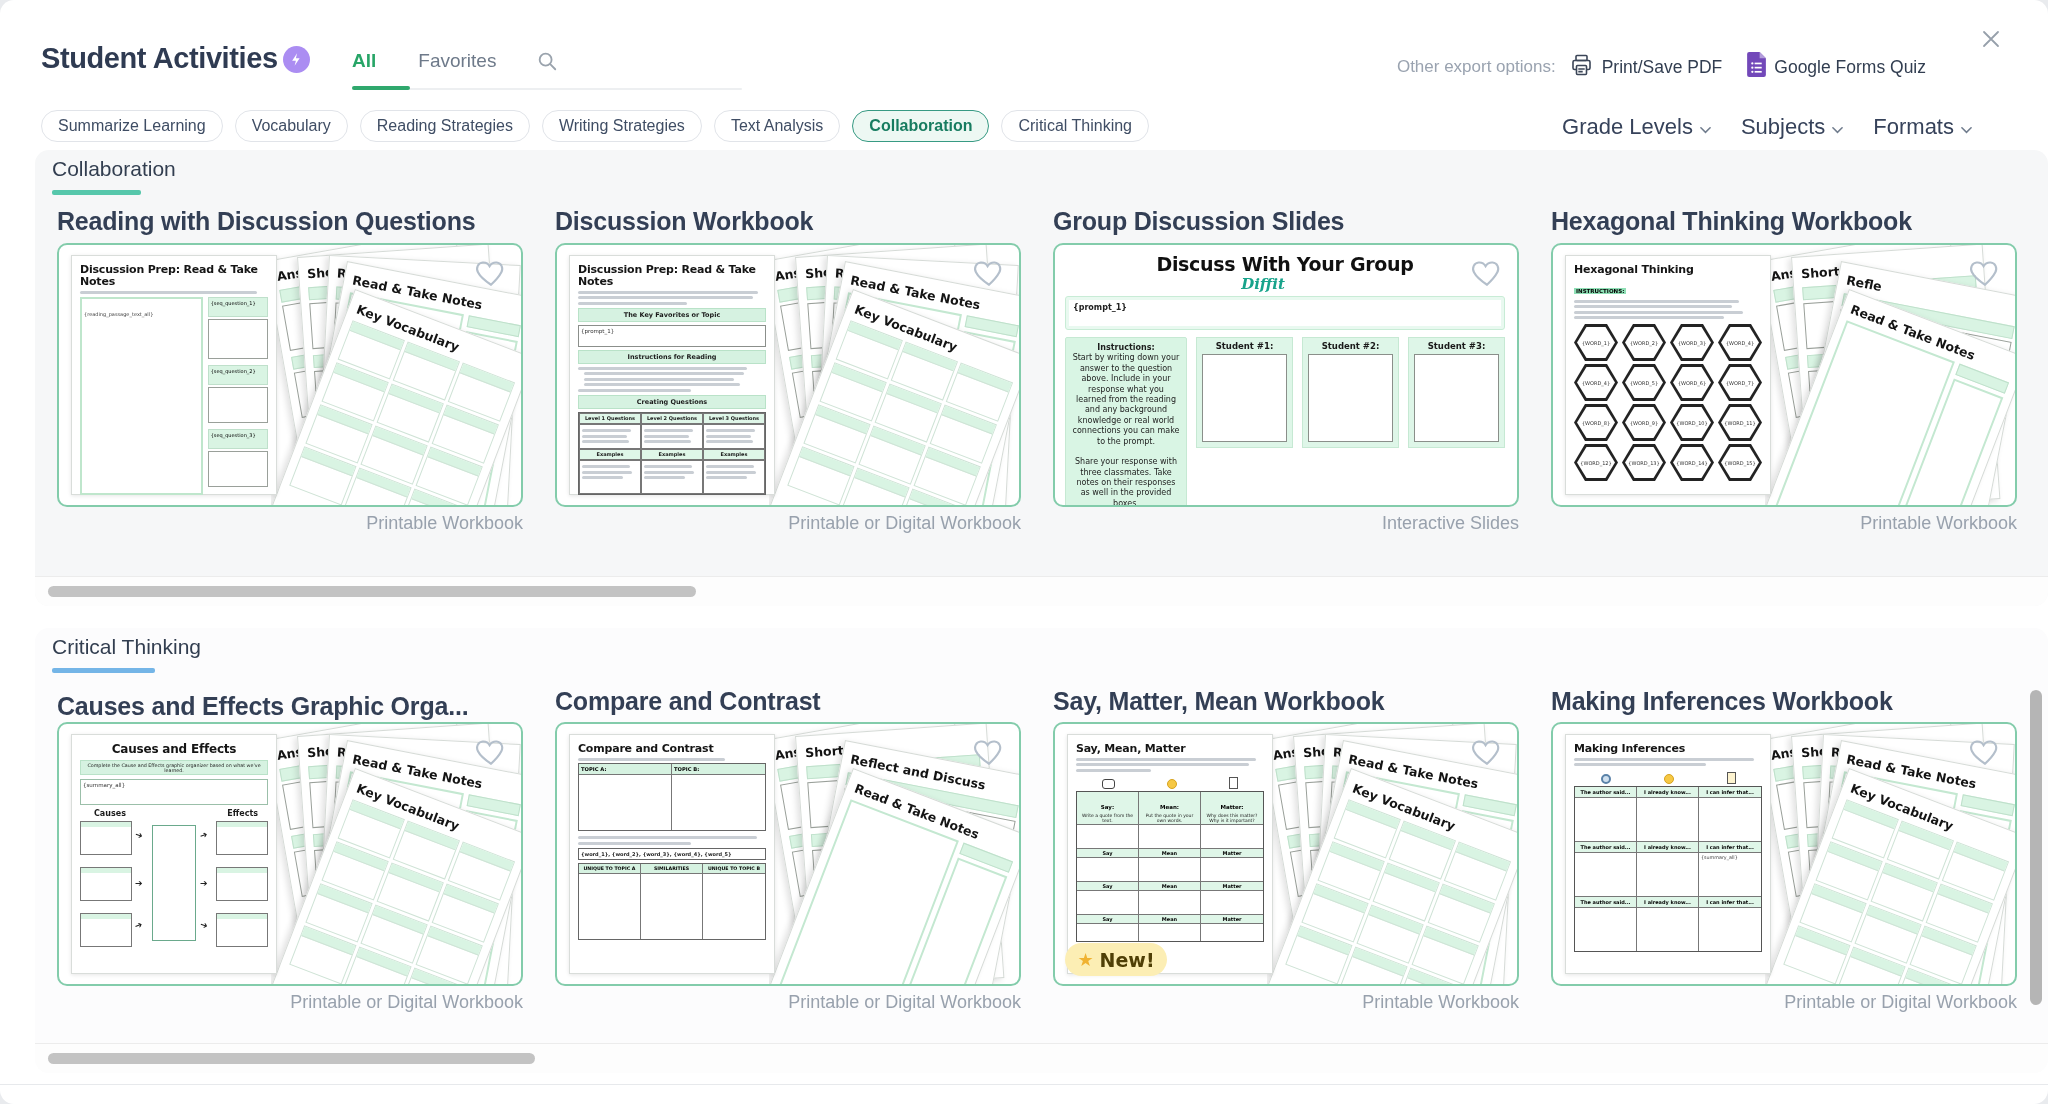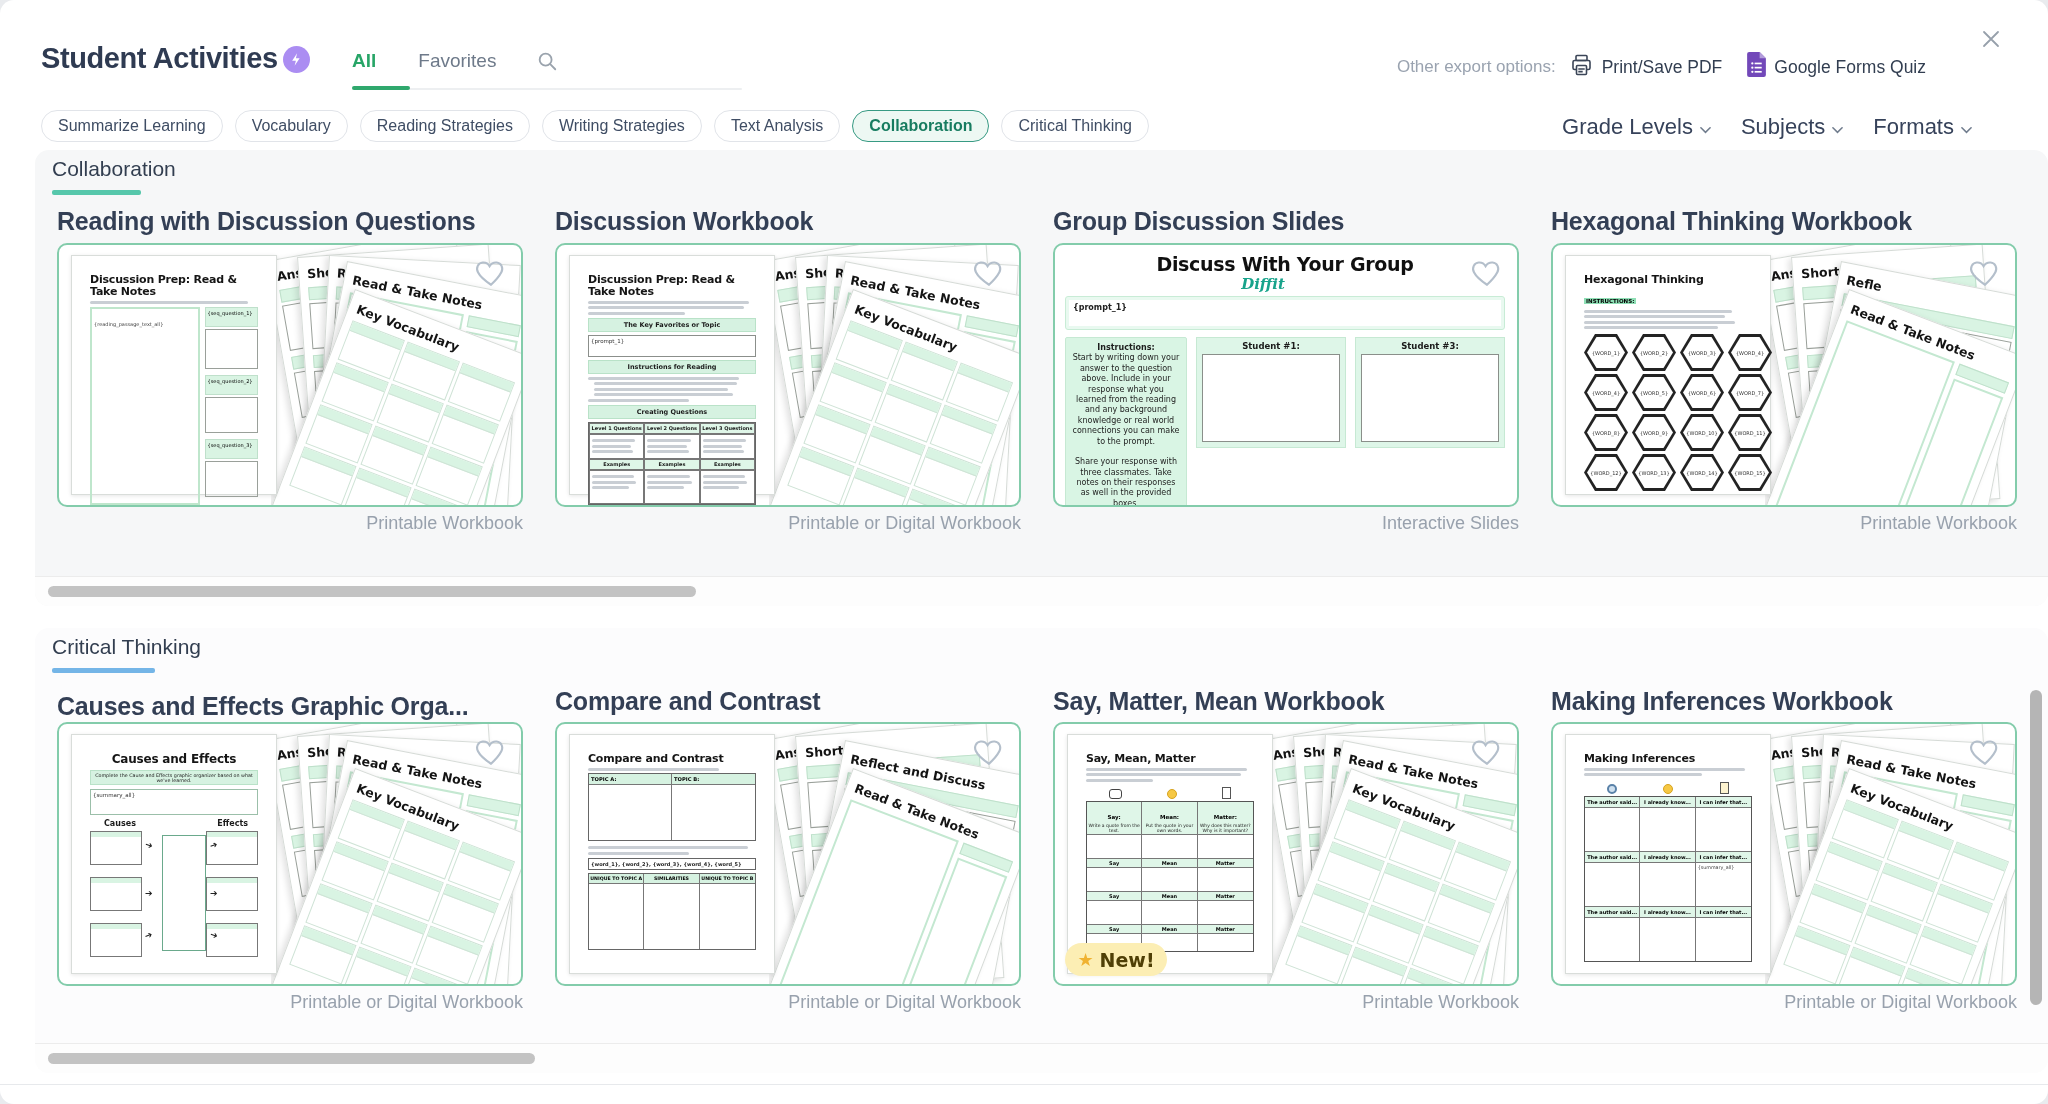--- a/index.html
+++ b/index.html
@@ -46,21 +46,21 @@
   .heart { position:absolute; top:11px; right:13px; z-index:9; cursor:pointer; }
 
   .scroll-strip { position:absolute; left:0; bottom:0; width:100%; height:30px; background:#fdfdfd; border-top:1px solid #ececec; border-radius:0 0 14px 14px; }
   .scroll-thumb { position:absolute; left:13px; top:9px; height:11px; border-radius:6px; background:#c3c3c3; cursor:pointer; }
   .v-scrollbar { position:absolute; left:2030px; top:690px; width:12px; height:315px; border-radius:6px; background:#b5b5b5; cursor:pointer; }
   .bottom-divider { position:absolute; left:0; top:1084px; width:2048px; height:1px; background:#e7e9ec; }
 
   
   .thumb { position:absolute; inset:0; font-family:"DejaVu Sans", sans-serif; }
   .wpage { position:absolute; background:#fff; border:1px solid #d9ddda; box-shadow:0 1px 4px rgba(0,0,0,.10); }
-  .front-page { left:12px; top:10px; width:206px; height:240px; padding:18px; z-index:2; }
+  .front-page { left:12px; top:10px; width:206px; height:240px; padding:8px; z-index:2; }
   .wtitle { font-size:11px; font-weight:800; color:#151515; letter-spacing:-0.2px; line-height:1.1; }
   .tl { height:3px; background:#c9ced4; border-radius:1.5px; margin:2.5px 0; }
   .wbar { background:#d6f2e1; border:1px solid #b9e2c8; font-size:6.5px; font-weight:700; color:#1c1c1c; text-align:center; padding:2px 0; margin:3px 0; }
   .wbox { background:#fff; border:1px solid #8b8f8b; font-size:5.5px; color:#333; padding:2px; }
   .fan { position:absolute; left:212px; top:0; width:254px; height:264px; overflow:hidden; }
   .fpage { position:absolute; width:192px; height:256px; background:#fff; border:1px solid #d6dbd7; box-shadow:-3px 2px 6px rgba(0,0,0,.12); padding:9px 8px; transform-origin:top left; }
   .ftitle { font-size:12.5px; font-weight:800; color:#141414; white-space:nowrap; }
   .f1 { left:-6px; top:16px; transform:rotate(-10deg); }
   .f2 { left:26px; top:12px; transform:rotate(-4deg); }
   .f3 { left:58px; top:10px; transform:rotate(3deg); }
@@ -462,20 +462,24 @@
             </div>
       <div class="slide-body">
         <div class="slide-instr"><b>Instructions:</b><br>Start by writing down your answer to the question above. Include in your response what you learned from the reading and any background knowledge or real world connections you can make to the prompt.<br><br>Share your response with three classmates. Take notes on their responses as well in the provided boxes.</div>
         <div class="slide-right">
           <div class="students">
                   <div class="student">
                     <div class="panel-label">Student #1:</div>
                     <div class="student-box"></div>
                   </div>
                   <div class="student">
+                    <div class="panel-label">Student #2:</div>
+                    <div class="student-box"></div>
+                  </div>
+                  <div class="student">
                     <div class="panel-label">Student #3:</div>
                     <div class="student-box"></div>
                   </div>
                 </div>
         </div>
       </div>
     </div>
         </div>
         <span class="heart">
   <svg width="34" height="32" viewBox="0 0 24 22" fill="none" stroke="#b4bfcb" stroke-width="1.5">

